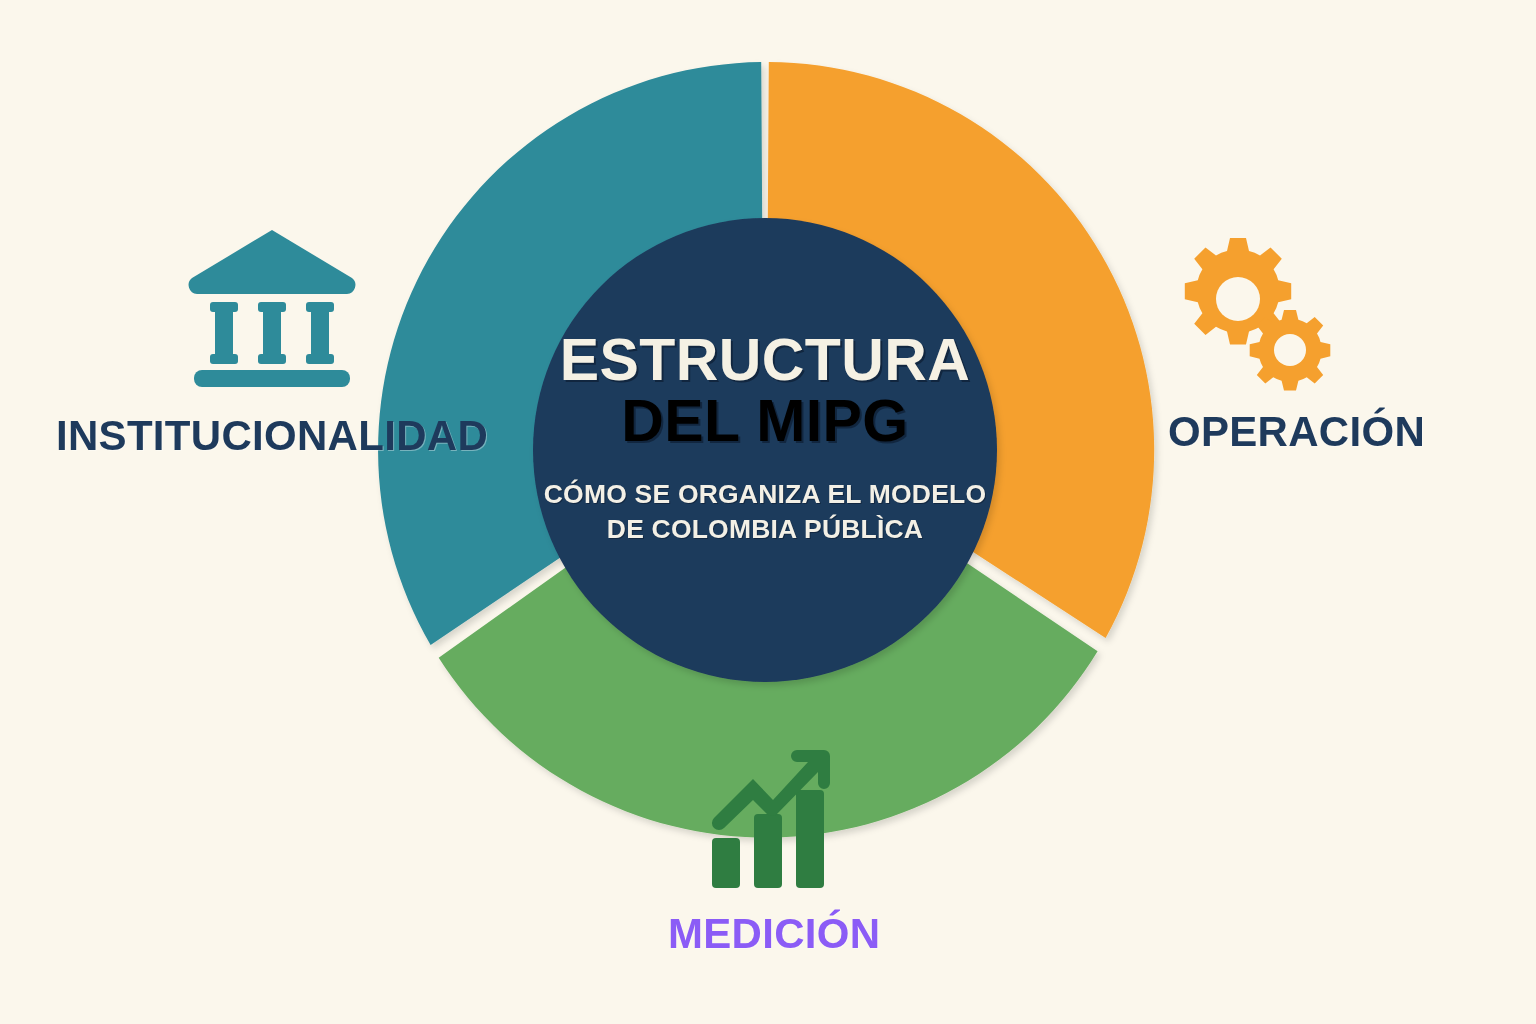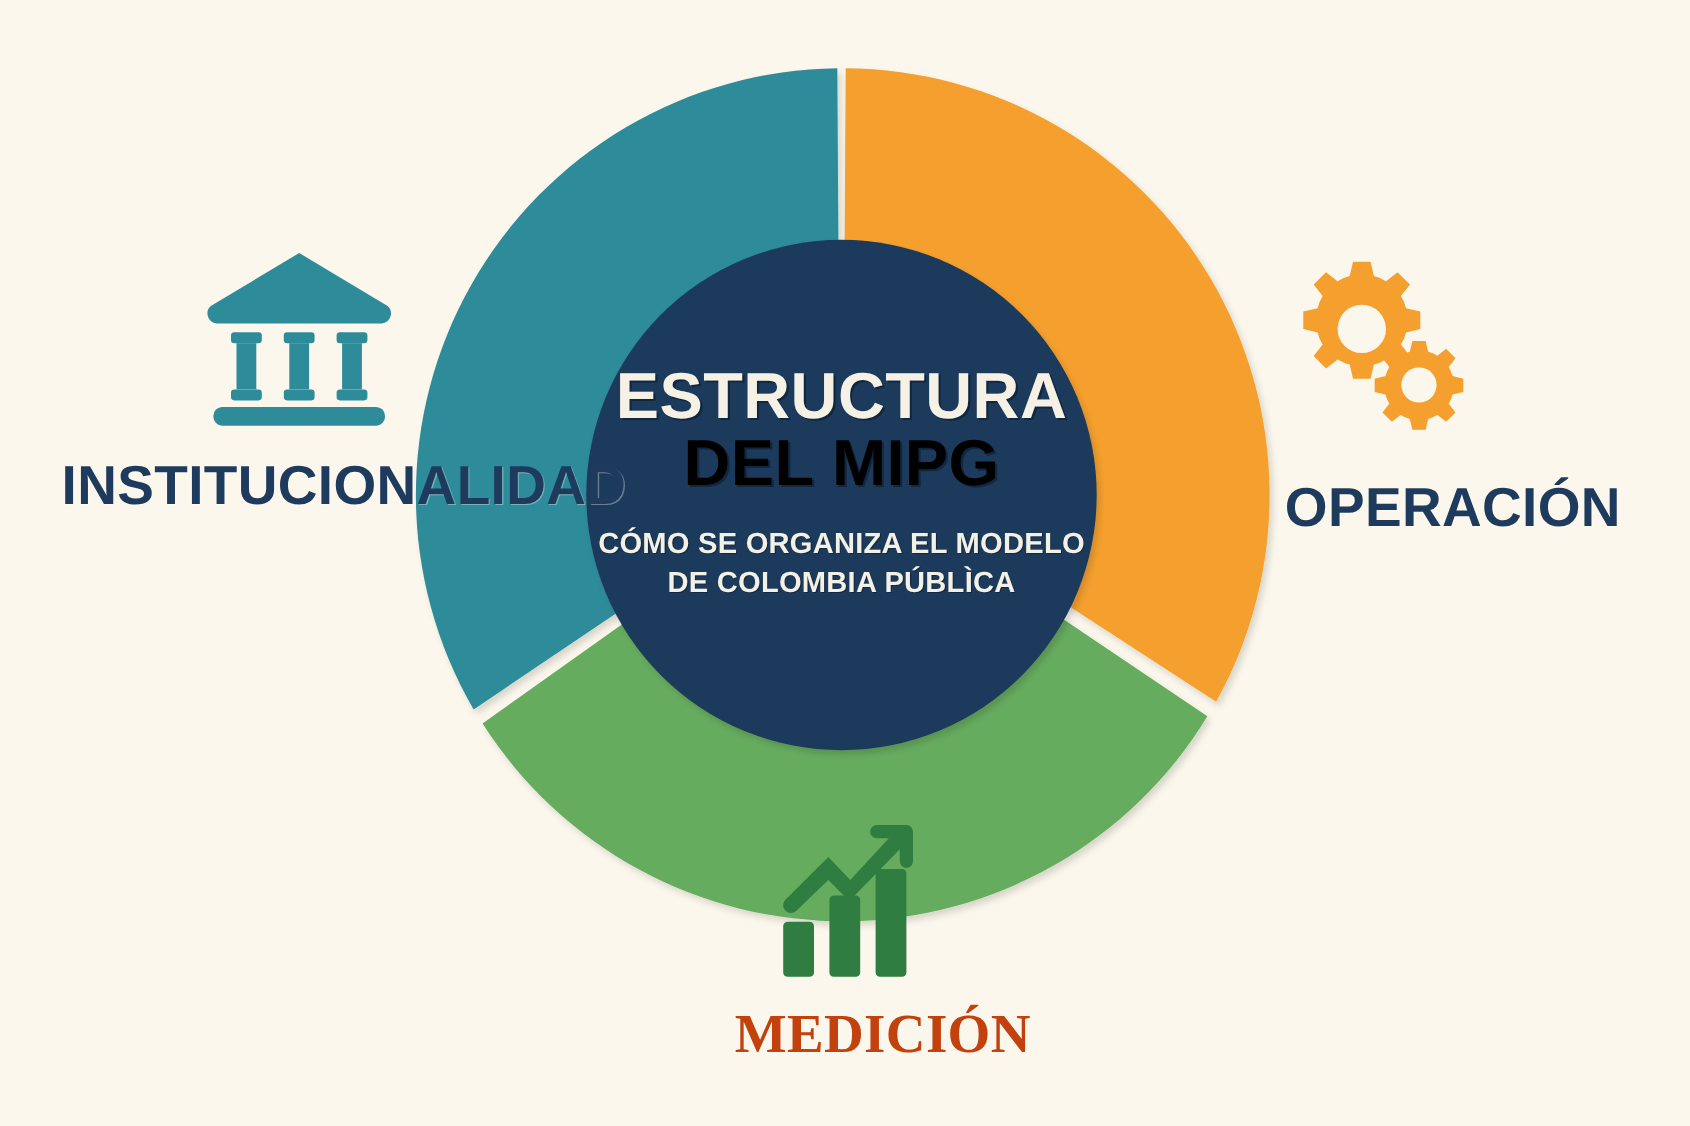--- a/index.html
+++ b/index.html
@@ -48,32 +48,32 @@
     font-size: 26.5px;
     line-height: 1.34;
     margin-top: 24px;
     letter-spacing: 0.2px;
     text-shadow: 1px 1px 0 rgba(10,22,40,0.5);
   }
   .node-label {
     position: absolute;
     color: #1e3a5c;
     font-weight: bold;
-    font-size: 50px;
+    font-size: 42px;
     letter-spacing: 0.3px;
     white-space: nowrap;
     text-shadow: 1px 1px 0 rgba(255,255,255,0.35);
   }
   #label-institucionalidad {
     left: 56px;
     top: 412px;
   }
   #label-operacion {
     left: 1168px;
-    top: 432px;
+    top: 408px;
   }
   #label-medicion {
     left: 668px;
     top: 910px;
   }
   .node-icon {
     position: absolute;
   }
   #icon-institucionalidad {
     left: 186px;
@@ -189,15 +189,15 @@
   <svg class="node-icon" id="icon-medicion" viewBox="0 0 150 146">
     <g fill="#2f7d41">
       <rect x="12" y="90" width="28" height="50" rx="4"></rect>
       <rect x="54" y="66" width="28" height="74" rx="4"></rect>
       <rect x="96" y="42" width="28" height="98" rx="4"></rect>
       <path d="M14 70 L53 31 L73 52 L108 14 L97 14 a6 6 0 0 1 0 -12
                l27 0 a6 6 0 0 1 6 6 l0 27 a6 6 0 0 1 -12 0 l0 -11
                L77 66 a7 7 0 0 1 -10 0 L53 52 L24 80 a7 7 0 0 1 -10 -10 Z"></path>
     </g>
   </svg>
-  <div class="node-label" id="label-medicion" style="color: #c2410c; font-family: Liberation Serif, serif;">MEDICIÓN</div>
+  <div class="node-label" id="label-medicion" style="color: #8b5cf6;">MEDICIÓN</div>
 
 </div>
 
 </body></html>

